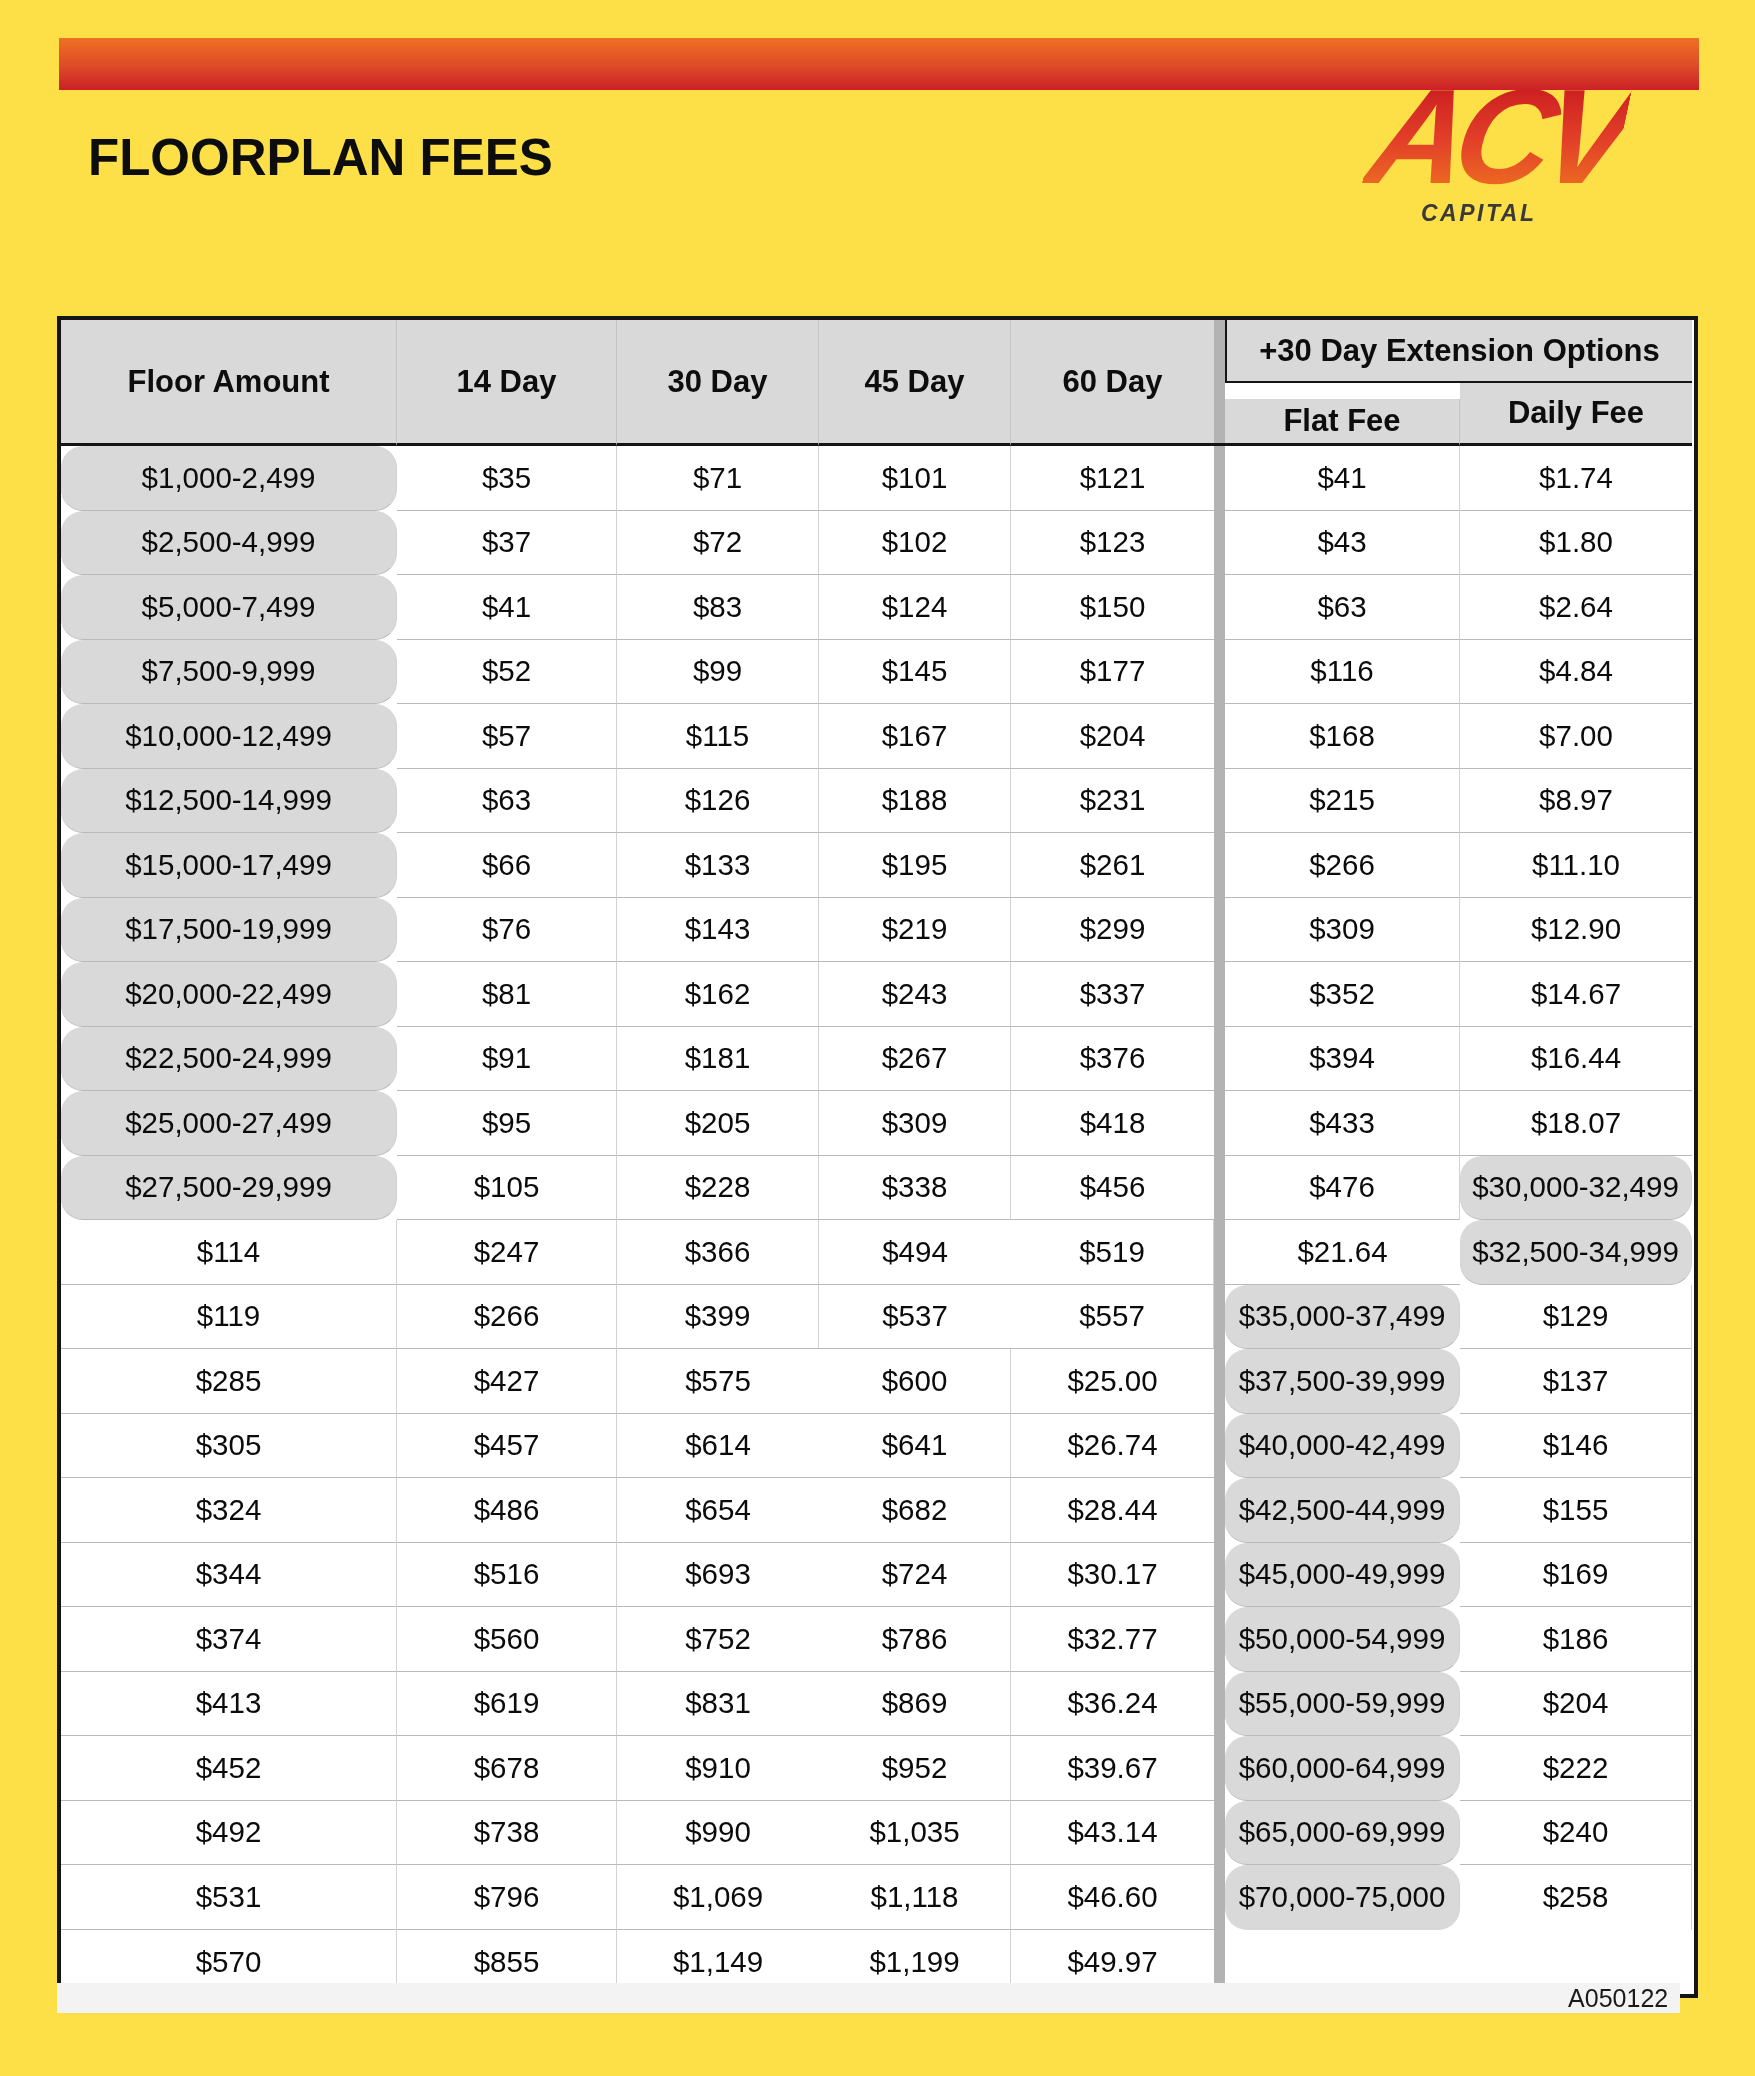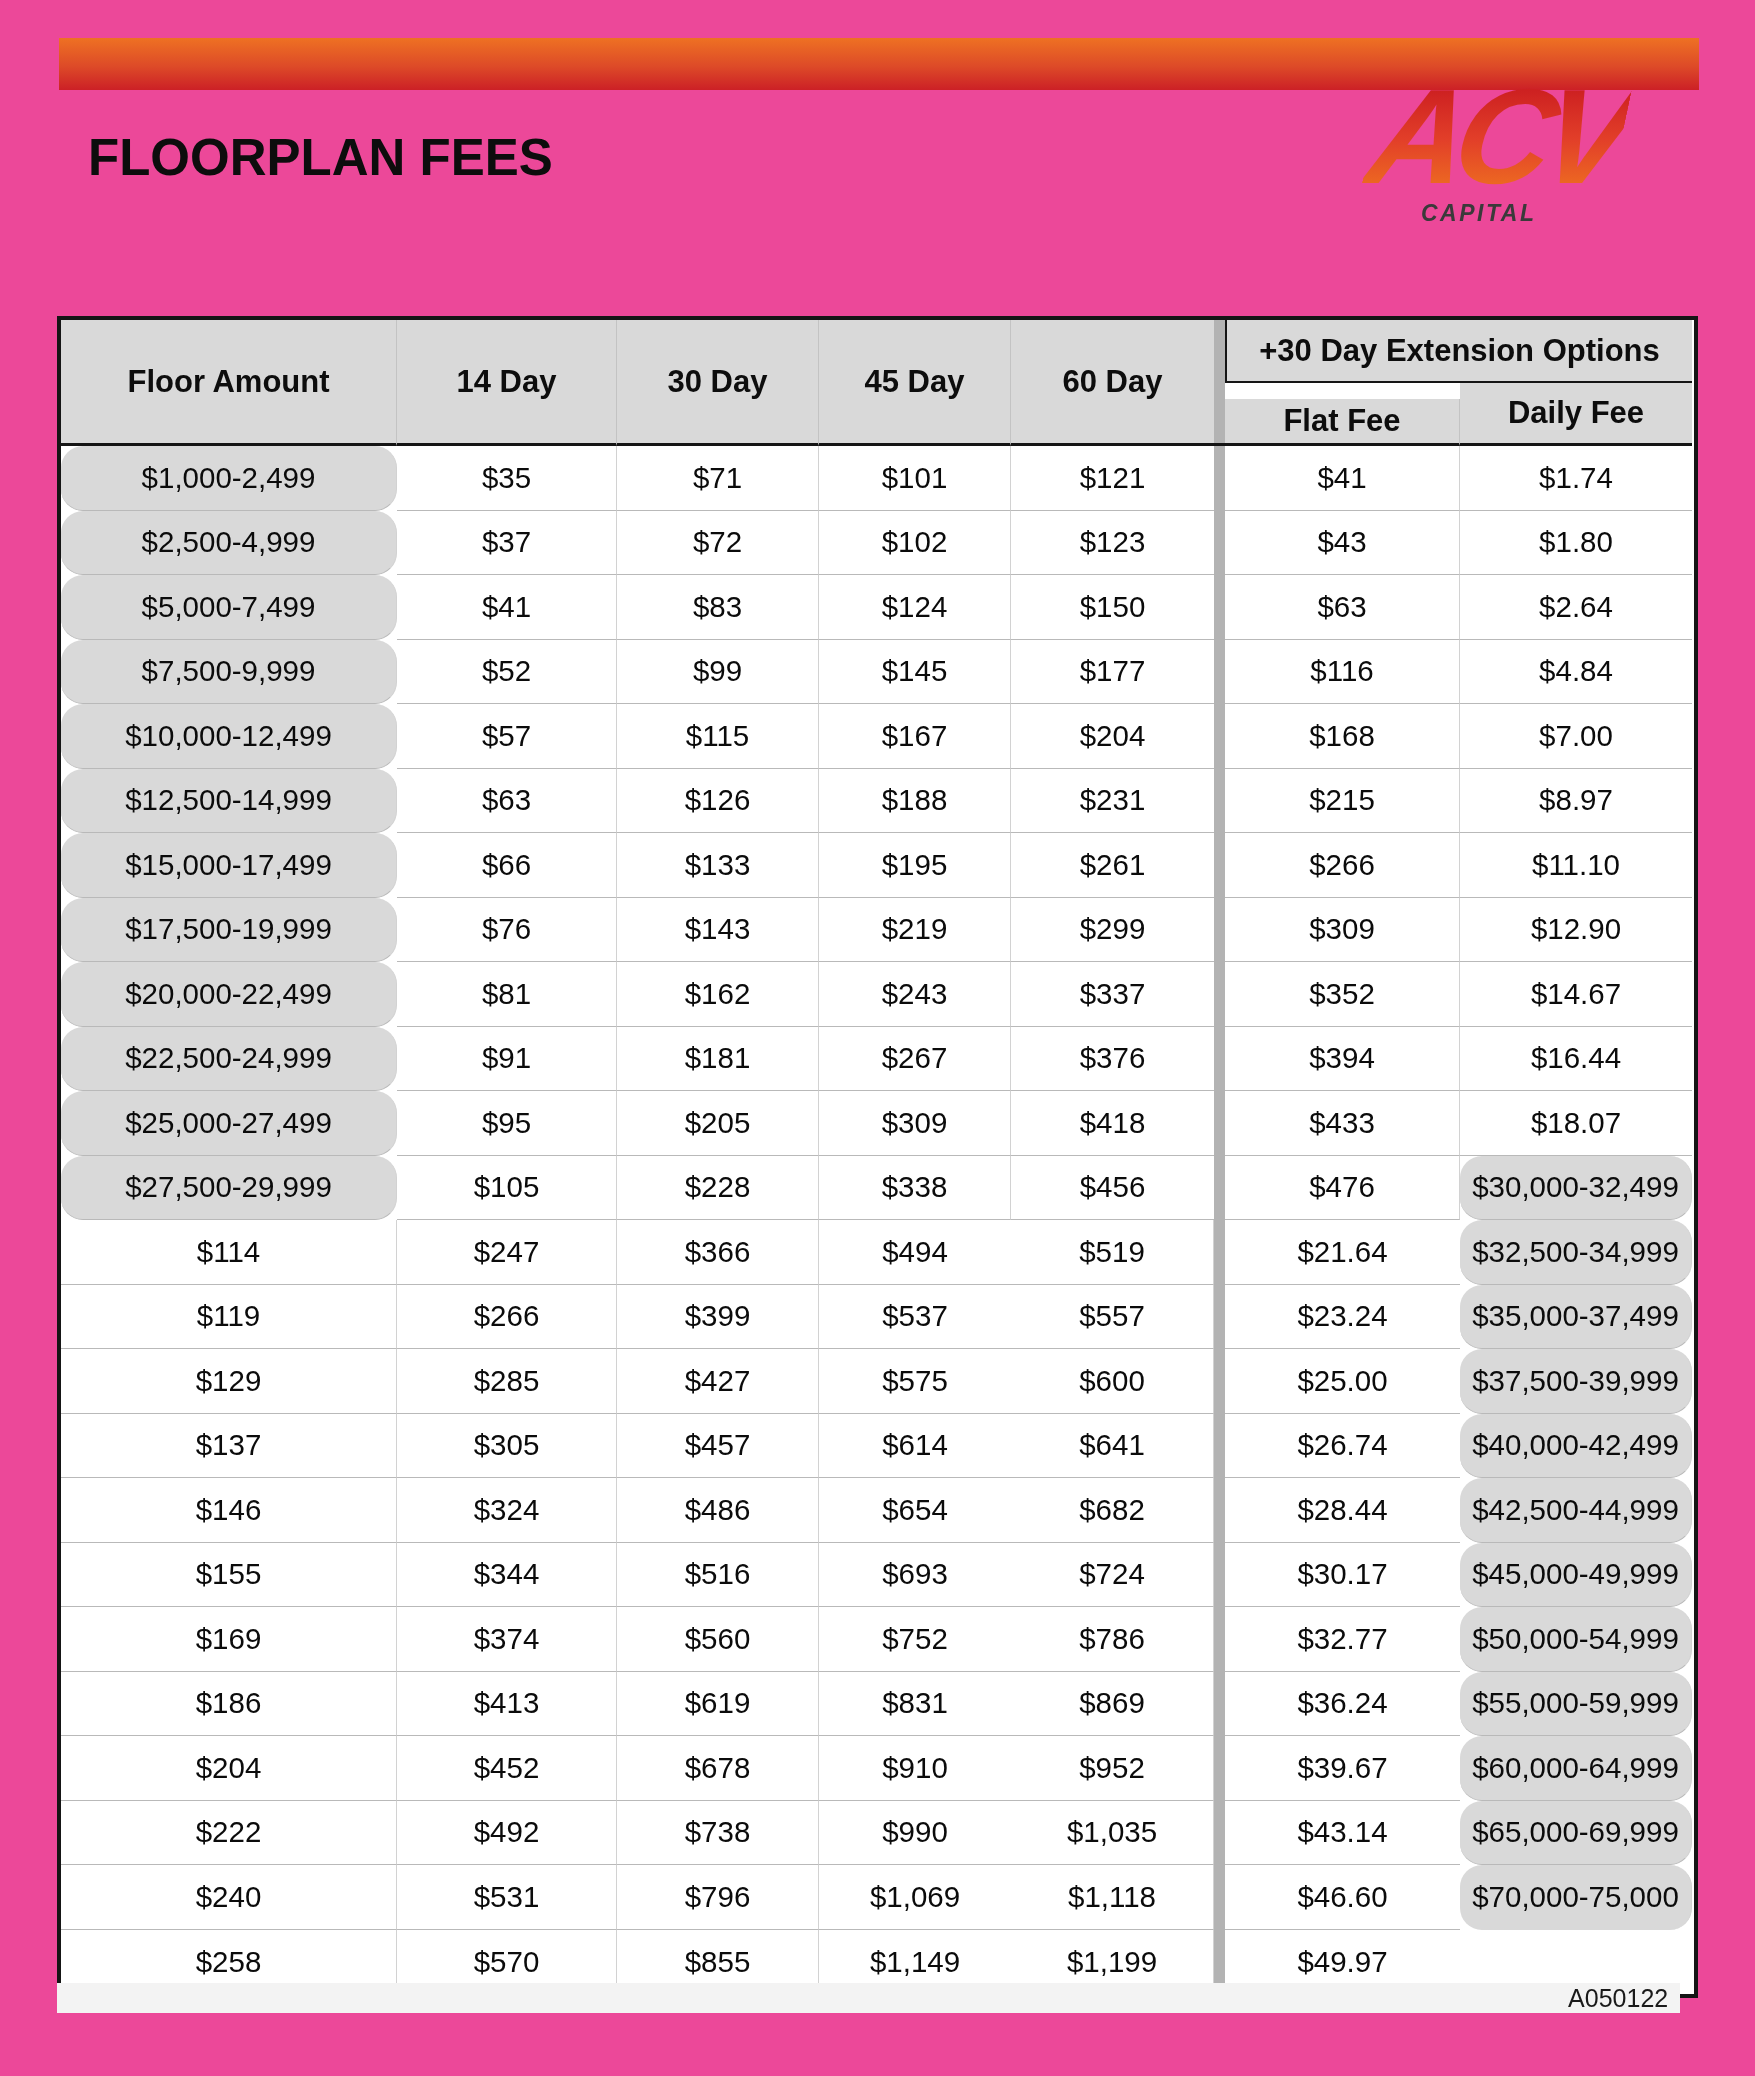--- a/index.html
+++ b/index.html
@@ -1,17 +1,17 @@
 <!DOCTYPE html>
 <html style="font-size:13.5px"><head>
 <meta charset="utf-8">
 <style>
   html,body { margin:0; padding:0; background:#ffffff; }
   .page {
-    position:relative; width:1756px; height:2076px; background:#ec4899;
+    position:relative; width:1756px; height:2076px; background:#fde047;
     font-family:"Liberation Sans","DejaVu Sans",sans-serif; overflow:hidden;
   }
   .topbar {
     position:absolute; left:59px; top:38px; width:1640px; height:52px;
     background:linear-gradient(180deg,#ee7123 0%,#dd4a28 55%,#cc2026 100%);
   }
   .page-title {
     position:absolute; left:88px; top:128px;
     font-size:51px; font-weight:bold; color:#0d0d0d; letter-spacing:0px;
   }
@@ -188,21 +188,20 @@
       <div class="c">$366</div>
       <div class="c nr">$494</div>
       <div class="c">$519</div>
       <div class="c nr">$21.64</div>
       <div class="c floor">$32,500-34,999</div>
       <div class="c">$119</div>
       <div class="c">$266</div>
       <div class="c">$399</div>
       <div class="c nr">$537</div>
       <div class="c">$557</div>
-      <div class="c nr">$23.24</div>
       <div class="c floor">$35,000-37,499</div>
       <div class="c">$129</div>
       <div class="c">$285</div>
       <div class="c">$427</div>
       <div class="c nr">$575</div>
       <div class="c">$600</div>
       <div class="c nr">$25.00</div>
       <div class="c floor">$37,500-39,999</div>
       <div class="c">$137</div>
       <div class="c">$305</div>

